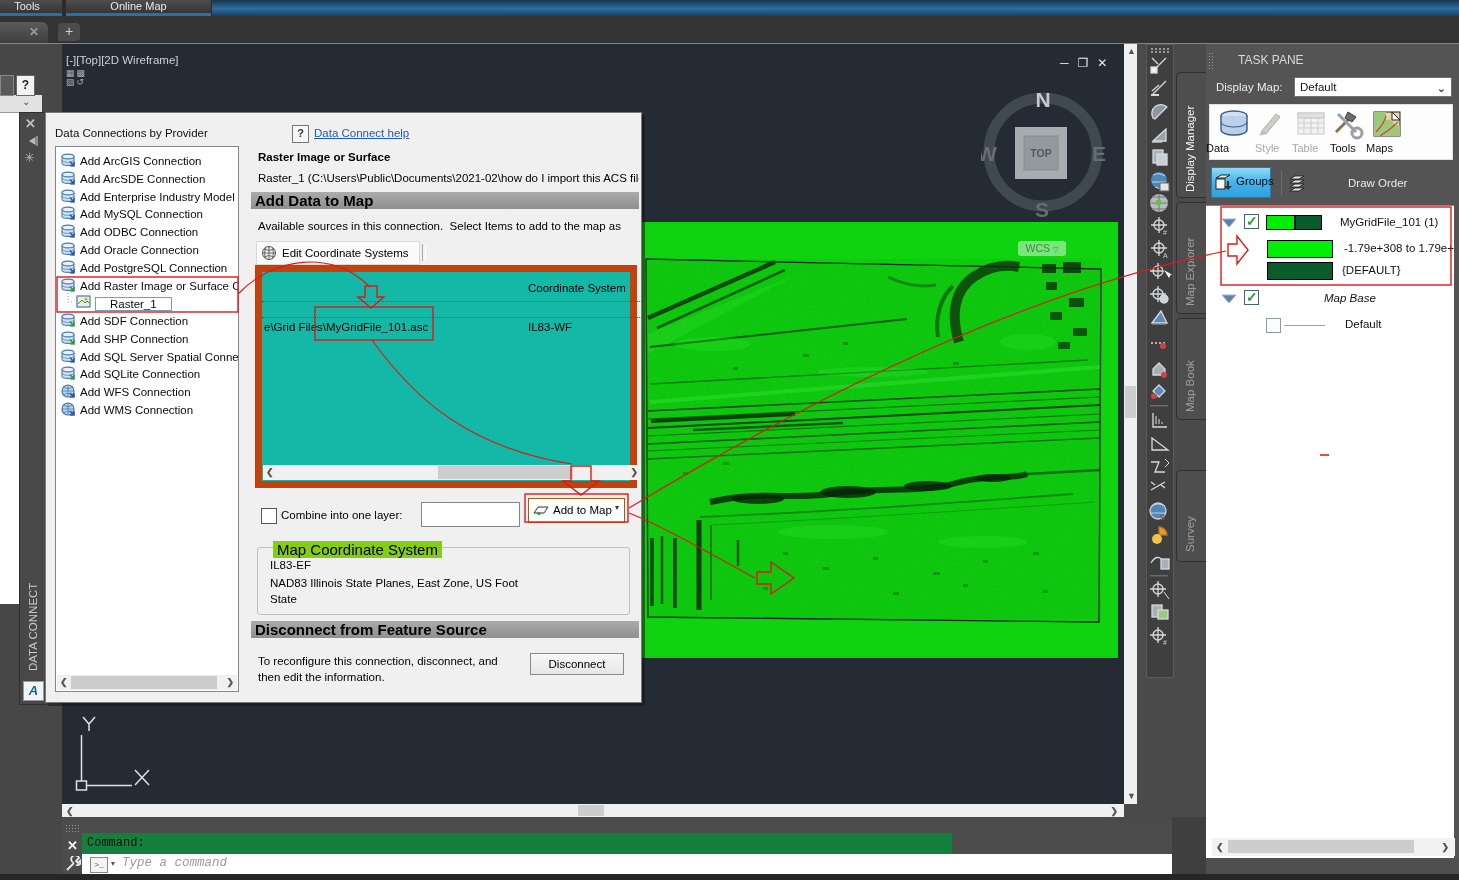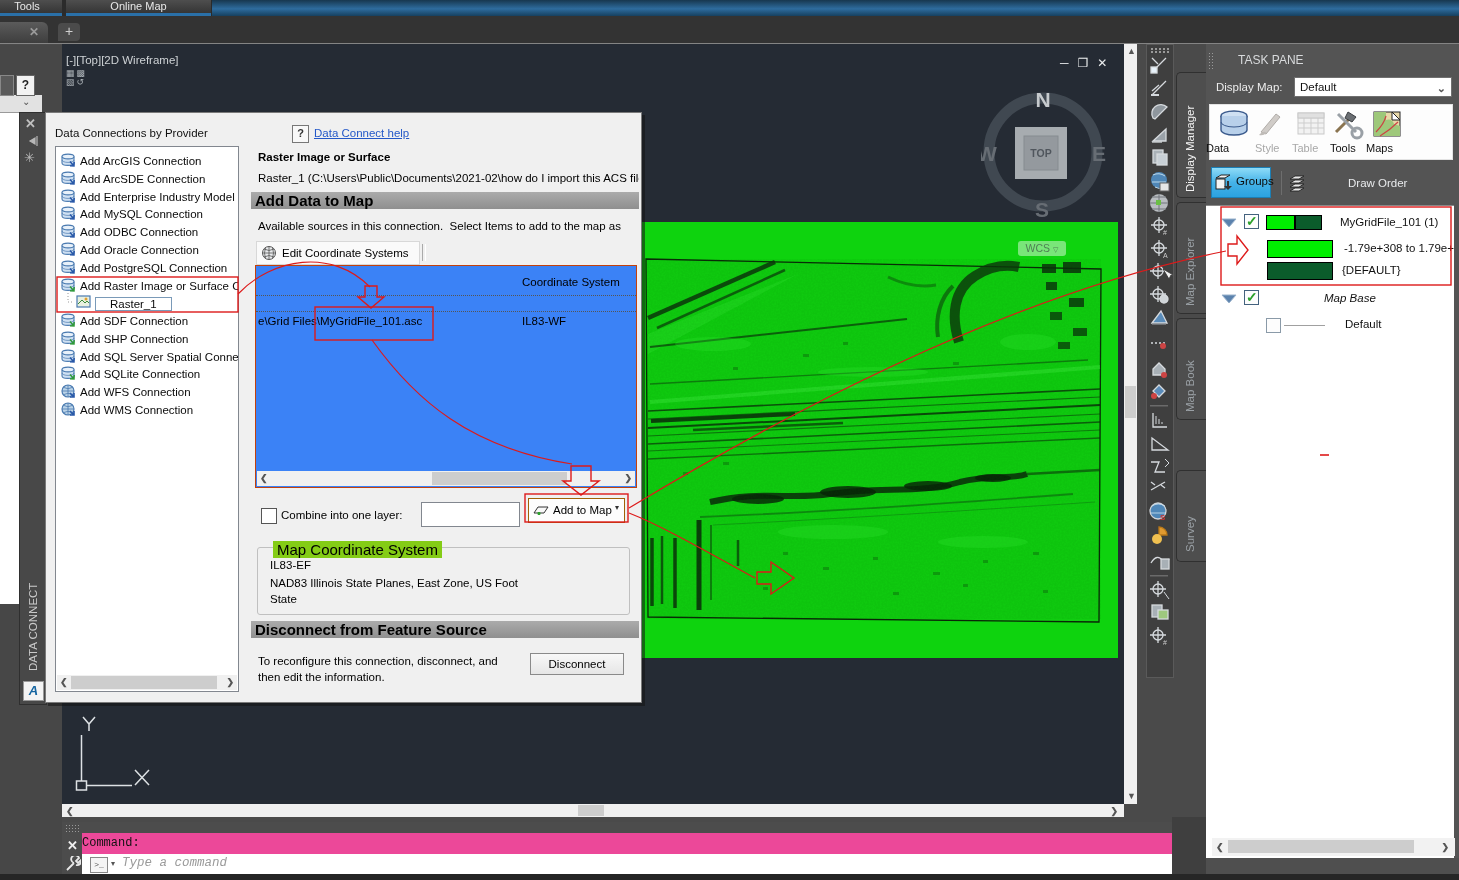--- a/index.html
+++ b/index.html
@@ -37,22 +37,22 @@
   .sb-arrow{position:absolute;color:#555;font-size:9px;font-weight:bold;}
   
   #toolcol{left:1146px;top:44px;width:26px;height:632px;background:#3f3f3f;border:1px solid #5a5a5a;}
   
   .vtab{position:absolute;background:#4e4e4e;border:1px solid #303030;border-right:none;border-radius:5px 0 0 5px;}
   .vtxt{position:absolute;transform:rotate(-90deg);transform-origin:top left;font-size:11.5px;white-space:nowrap;}
   
   #taskpane{left:1206px;top:44px;width:253px;height:836px;background:#545454;}
   
   #cmdwin{left:62px;top:822px;width:1110px;height:52px;background:#4c4c4c;}
-  #cmdgray{position:absolute;left:20px;top:11px;width:1090px;height:21px;background:#ec4899;
-     font-family:"Liberation Mono",monospace;font-size:12px;color:#111;line-height:21px;box-sizing:border-box;}
+  #cmdgray{position:absolute;left:20px;top:11px;width:870px;height:21px;background:#15803d;
+     font-family:"Liberation Mono",monospace;font-size:12px;color:#111;line-height:21px;padding-left:5px;box-sizing:border-box;}
   #cmdwhite{position:absolute;left:20px;top:32px;width:1090px;height:20px;background:#ffffff;}
   #botstrip{left:0;top:874px;width:1459px;height:6px;background:#262626;}
   #rightgap{left:1172px;top:817px;width:34px;height:63px;background:#3f3f3f;}
   
   #dcbar{left:19px;top:112px;width:26px;height:591px;background:#484848;border:1px solid #2f2f2f;}
   #dialog{left:45px;top:112px;width:595px;height:589px;background:#f0f0f0;
      border:1px solid #7a7a7a;box-shadow:3px 3px 0 rgba(20,20,20,0.55);}
   .dlg-hdr{position:absolute;left:205px;width:388px;height:17px;background:linear-gradient(#ababab,#8f8f8f);
      color:#000;font-weight:bold;font-size:15px;line-height:17px;padding-left:4px;box-sizing:border-box;}
   .cb{position:absolute;width:15px;height:15px;background:#fdfdfd;border:1px solid #44627e;box-sizing:border-box;}
@@ -500,21 +500,21 @@
   <div class="dlg-hdr" style="top:79px;">Add Data to Map</div>
   <div style="position:absolute;left:212px;top:107px;width:384px;overflow:hidden;font-size:11.5px;color:#000;white-space:nowrap;">Available sources in this connection.&nbsp; Select Items to add to the map as</div>
   <div style="position:absolute;left:210px;top:128px;width:162px;height:22px;background:#fafafa;border:1px solid #d8d8d8;"></div>
   <svg style="position:absolute;left:215px;top:132px;" width="16" height="16" viewBox="0 0 16 16">
     <circle cx="8" cy="8" r="6.5" fill="#e8eaec" stroke="#555" stroke-width="1"></circle>
     <path d="M1.5,8 h13 M8,1.5 v13 M3,4 q5,3 10,0 M3,12 q5,-3 10,0 M4.5,2.5 q-2,5.5 0,11 M11.5,2.5 q2,5.5 0,11" stroke="#555" fill="none" stroke-width="0.8"></path>
   </svg>
   <div style="position:absolute;left:236px;top:134px;font-size:11.5px;color:#000;">Edit Coordinate Systems</div>
   <div style="position:absolute;left:376px;top:131px;width:2px;height:17px;border-left:1px solid #aaa;border-right:1px solid #fff;"></div>
 
-  <div style="position:absolute;left:209px;top:152px;width:382px;height:223px;background:#3b82f6;border:1px solid #c2410c;box-sizing:border-box;">
+  <div style="position:absolute;left:209px;top:152px;width:382px;height:223px;background:#14b8a6;border:7px solid #c2410c;box-sizing:border-box;">
     <div style="position:absolute;left:266px;top:10px;font-size:11.5px;color:#000;">Coordinate System</div>
     <div style="position:absolute;left:0;top:29px;width:380px;border-top:1px dotted #555;"></div>
     <div style="position:absolute;left:0;top:45px;width:380px;border-top:1px dotted #555;"></div>
     <div style="position:absolute;left:2px;top:49px;font-size:11.5px;color:#000;white-space:nowrap;">e\Grid Files\MyGridFile_101.asc</div>
     <div style="position:absolute;left:266px;top:49px;font-size:11.5px;color:#000;">IL83-WF</div>
     <div style="position:absolute;left:1px;bottom:1px;width:378px;height:15px;background:#f0f0f0;">
       <div class="sb-arrow" style="left:3px;top:2px;">❮</div>
       <div class="sb-arrow" style="right:3px;top:2px;">❯</div>
       <div class="sb-thumb" style="left:175px;top:1px;width:135px;height:13px;"></div>
     </div>

